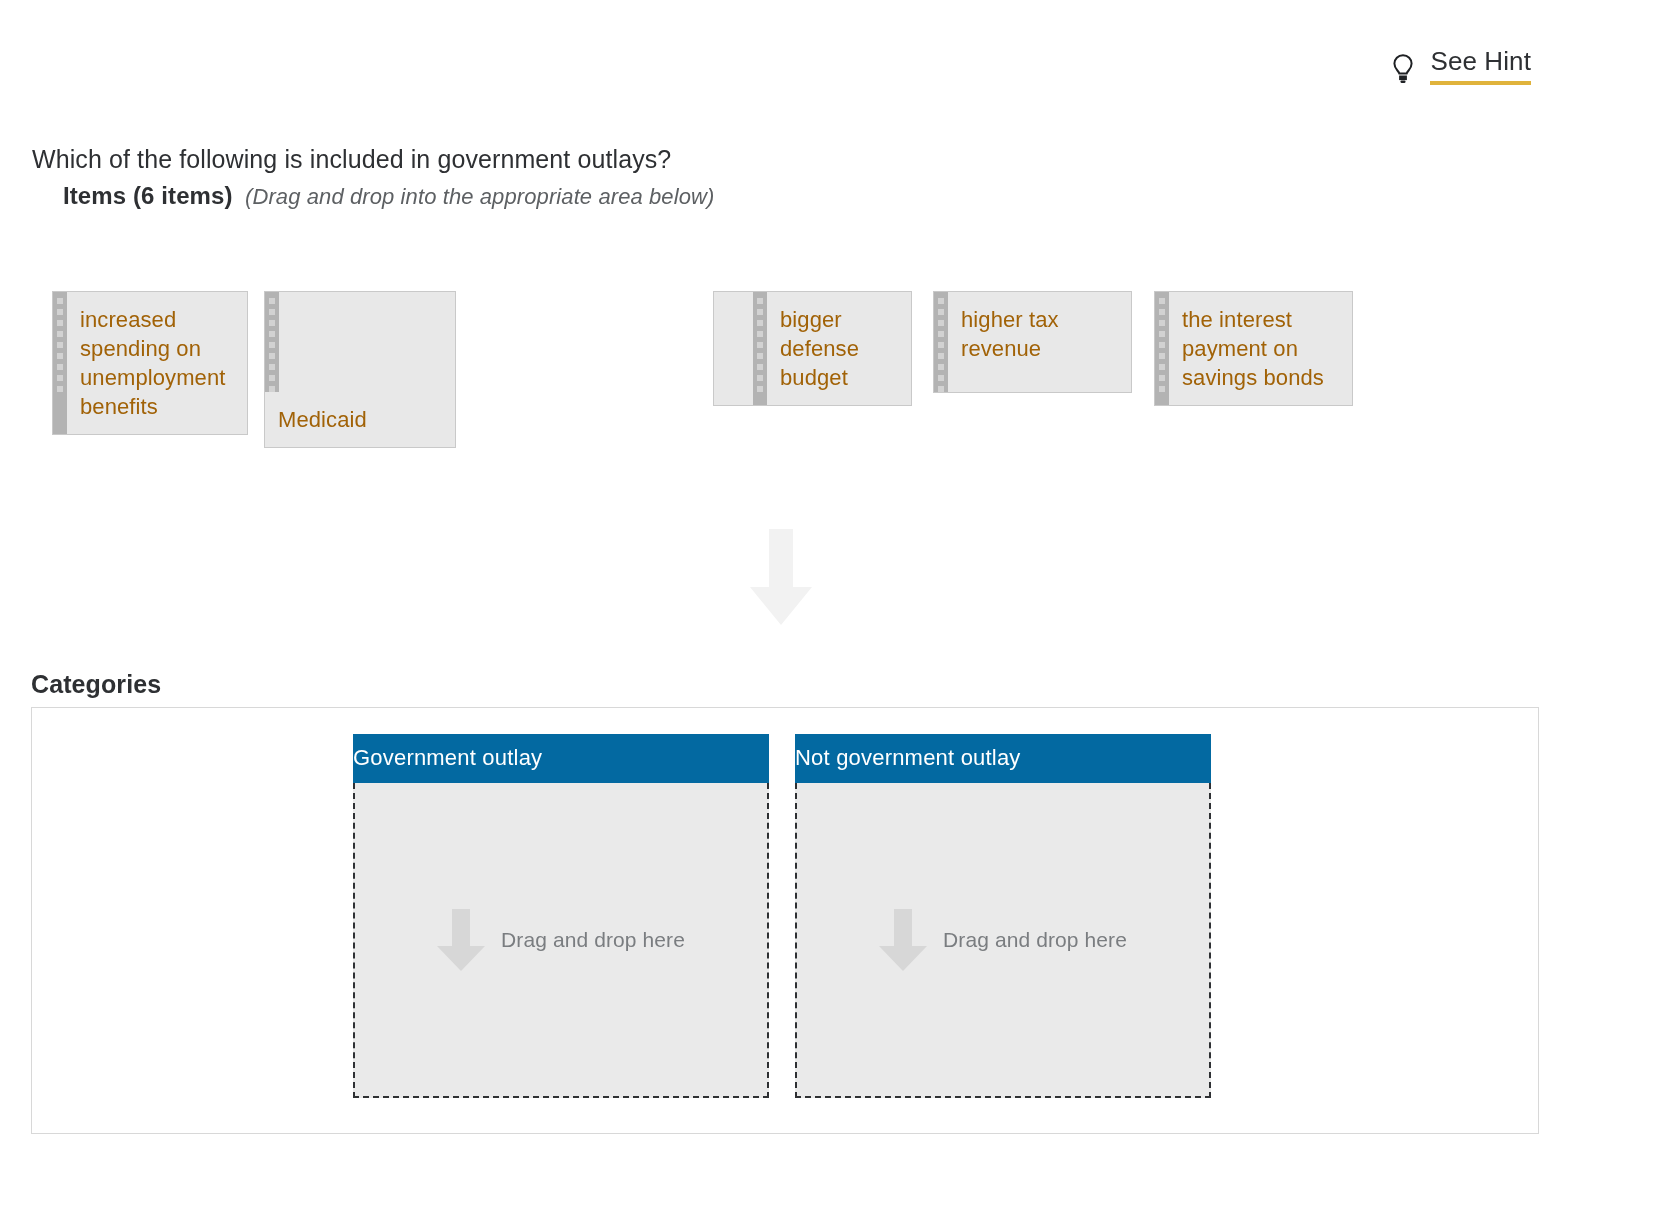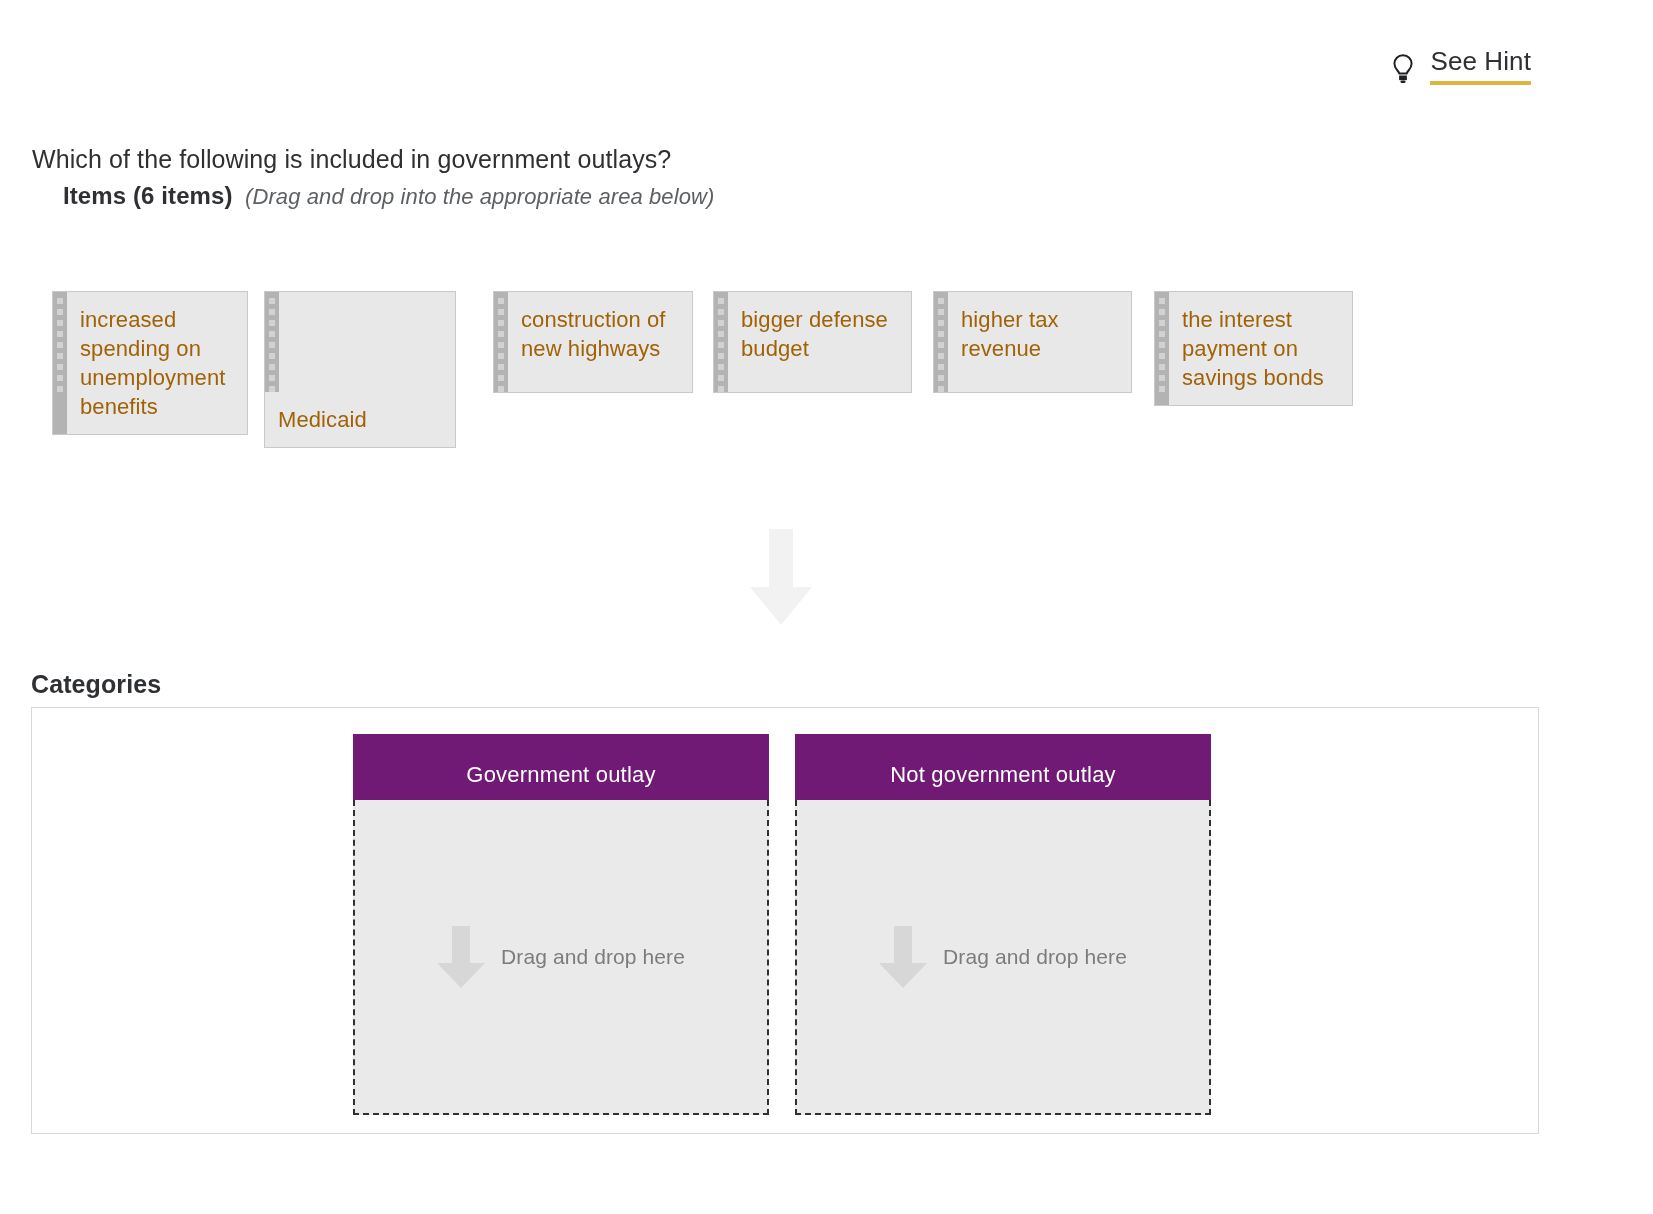--- a/index.html
+++ b/index.html
@@ -161,25 +161,24 @@
     position: absolute;
     left: 321px;
     top: 26px;
     display: flex;
     gap: 26px;
   }
   .category {
     width: 416px;
   }
   .cat-header {
-    background: #701a75;
+    background: #0369a1;
     color: #ffffff;
     font-size: 22px;
-    text-align: center;
-    padding: 29px 0 13px 0;
+    padding: 12px 0 13px 0;
     letter-spacing: .2px;
     line-height: 1.1;
   }
   .dropzone {
     height: 315px;
     background: #eaeaea;
     border: 2px dashed #2e3033;
     border-top: none;
     display: flex;
     align-items: center;
@@ -248,35 +247,21 @@
         <i></i>
         <i></i>
         <i></i>
         <i></i>
         <i></i>
         <i></i>
         <i></i>
       </div>
       <div class="item-text">Medicaid</div>
     </div>
-    <div class="item-card" style="left: 441px; width: 200px;">
-      <div class="grip">
-        <i></i>
-        <i></i>
-        <i></i>
-        <i></i>
-        <i></i>
-        <i></i>
-        <i></i>
-        <i></i>
-        <i></i>
-      </div>
-      <div class="item-text">construction of new highways</div>
-    </div>
-    <div class="item-card" style="left: 661px; width: 199px;">
+    <div class="item-card" style="left: 661px; width: 199px; padding-left: 39px;">
       <div class="grip">
         <i></i>
         <i></i>
         <i></i>
         <i></i>
         <i></i>
         <i></i>
         <i></i>
         <i></i>
         <i></i>

